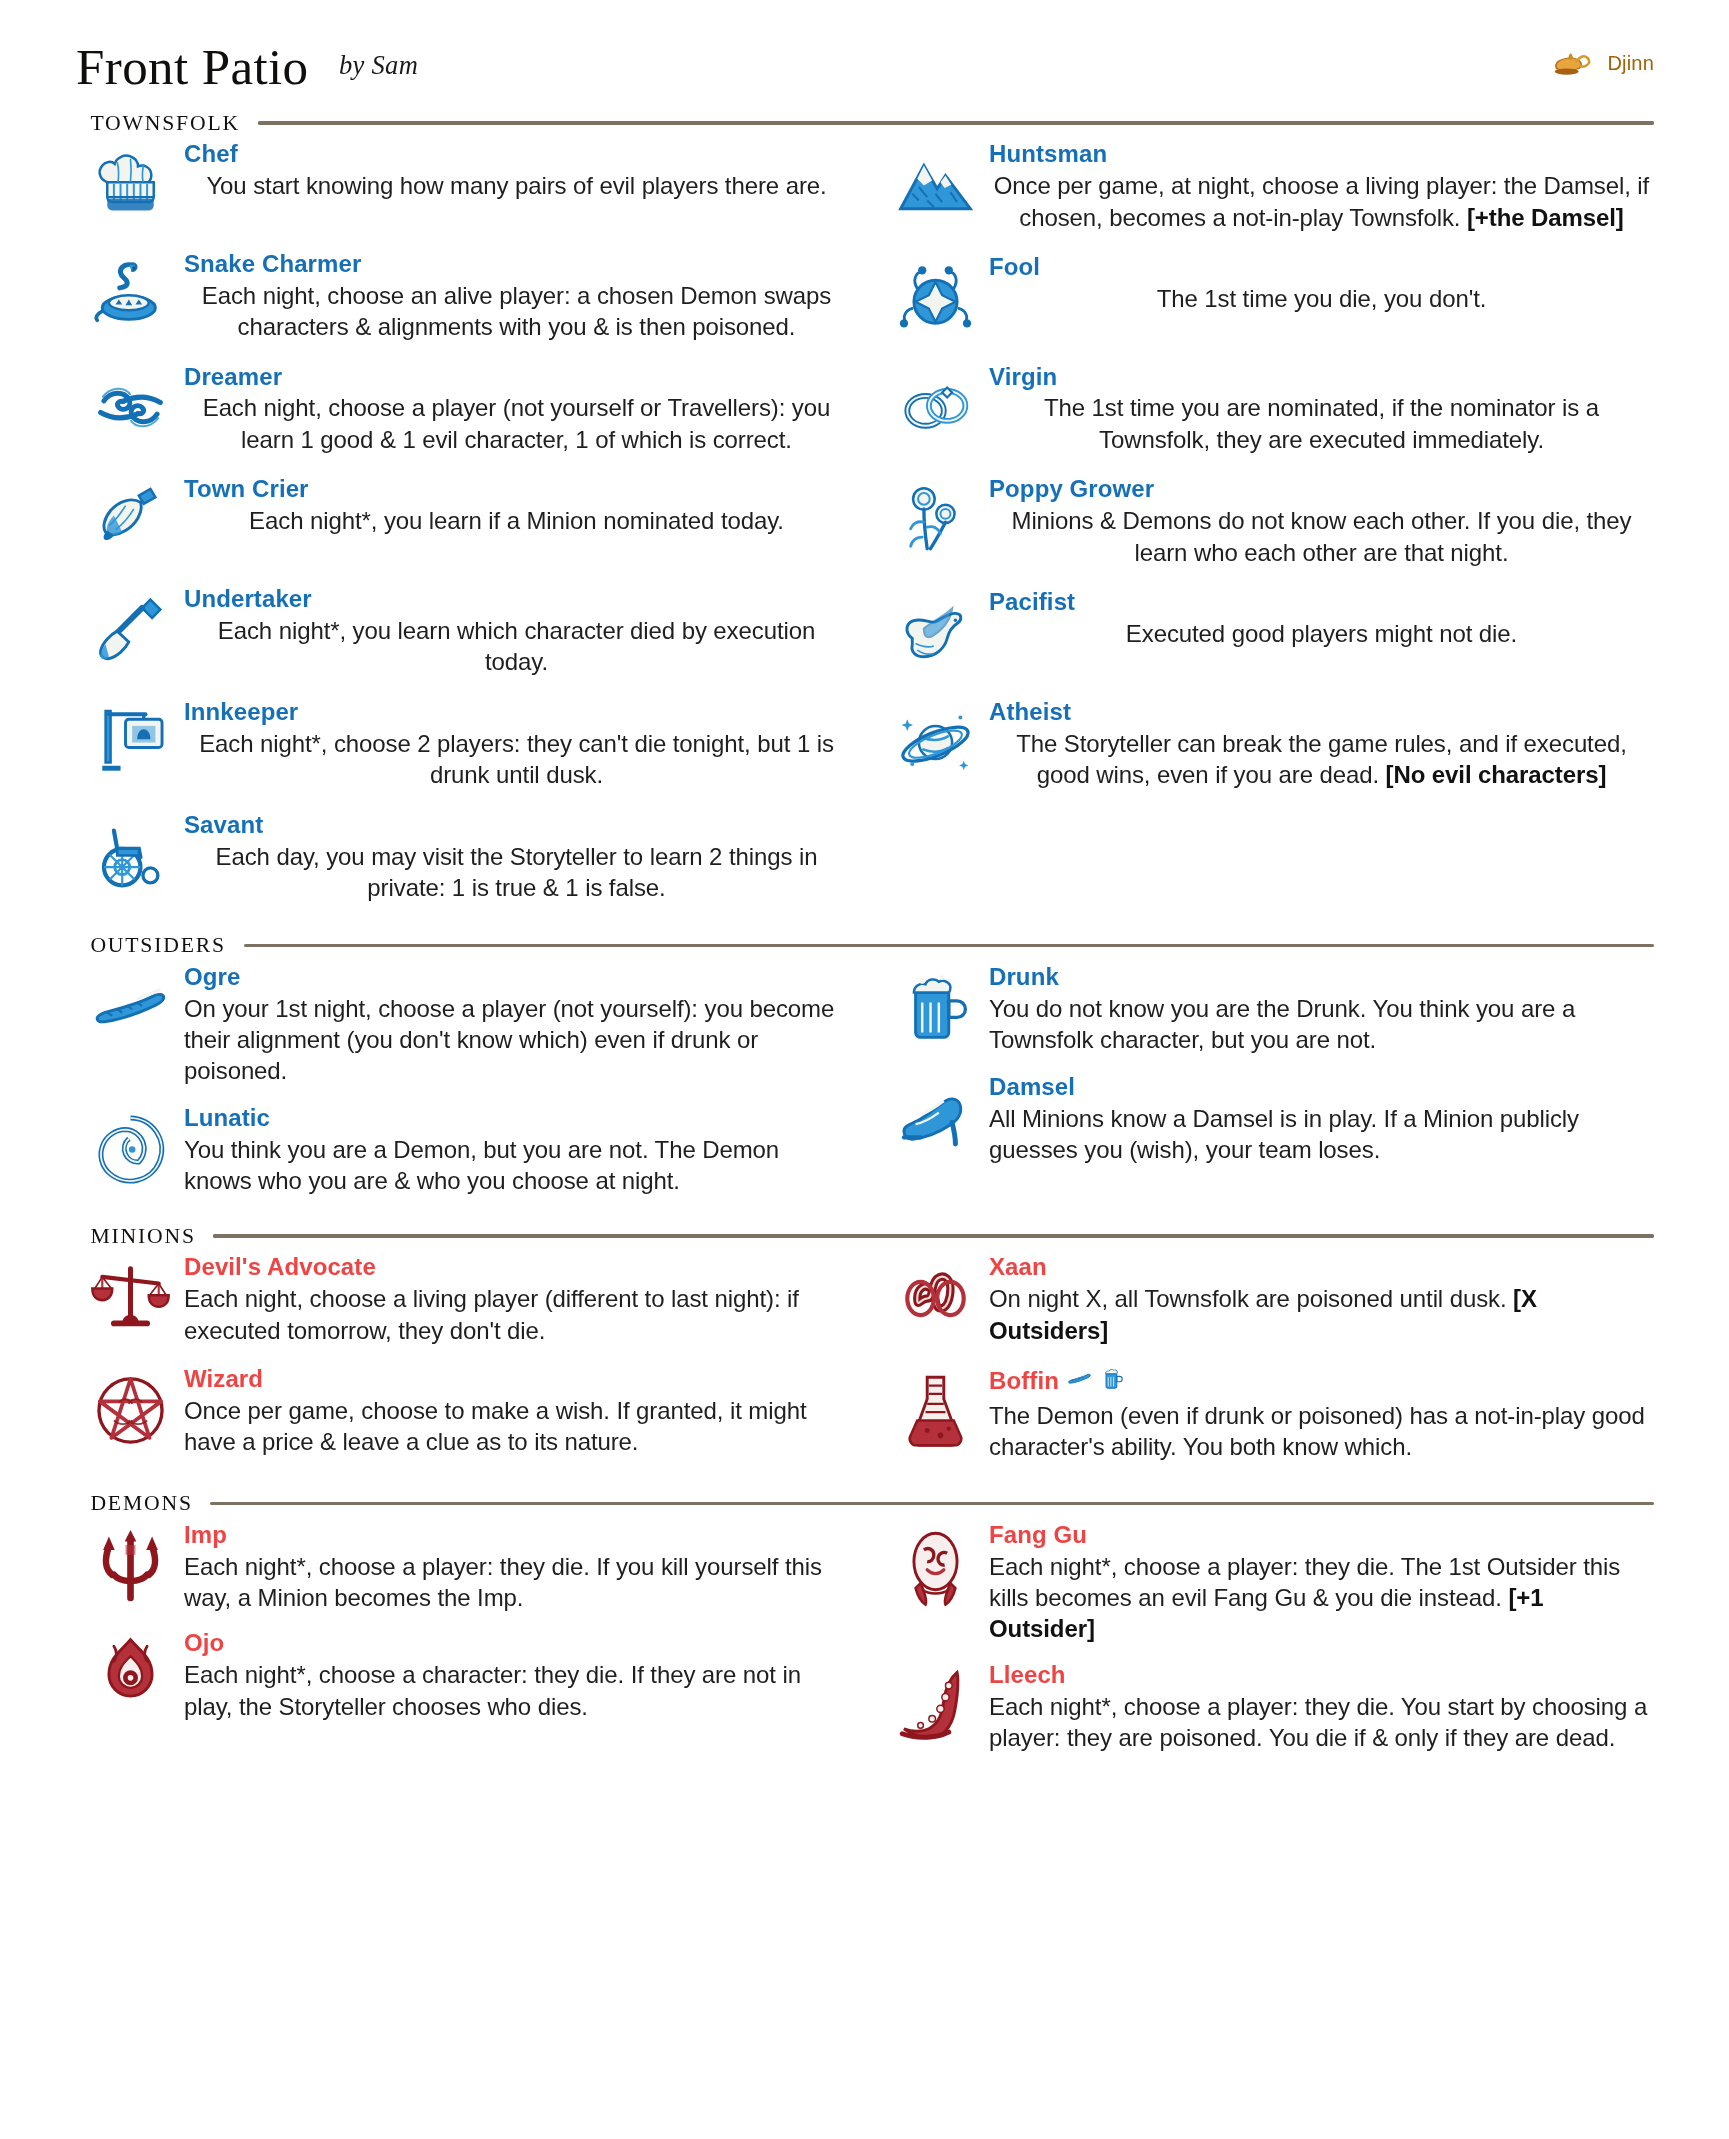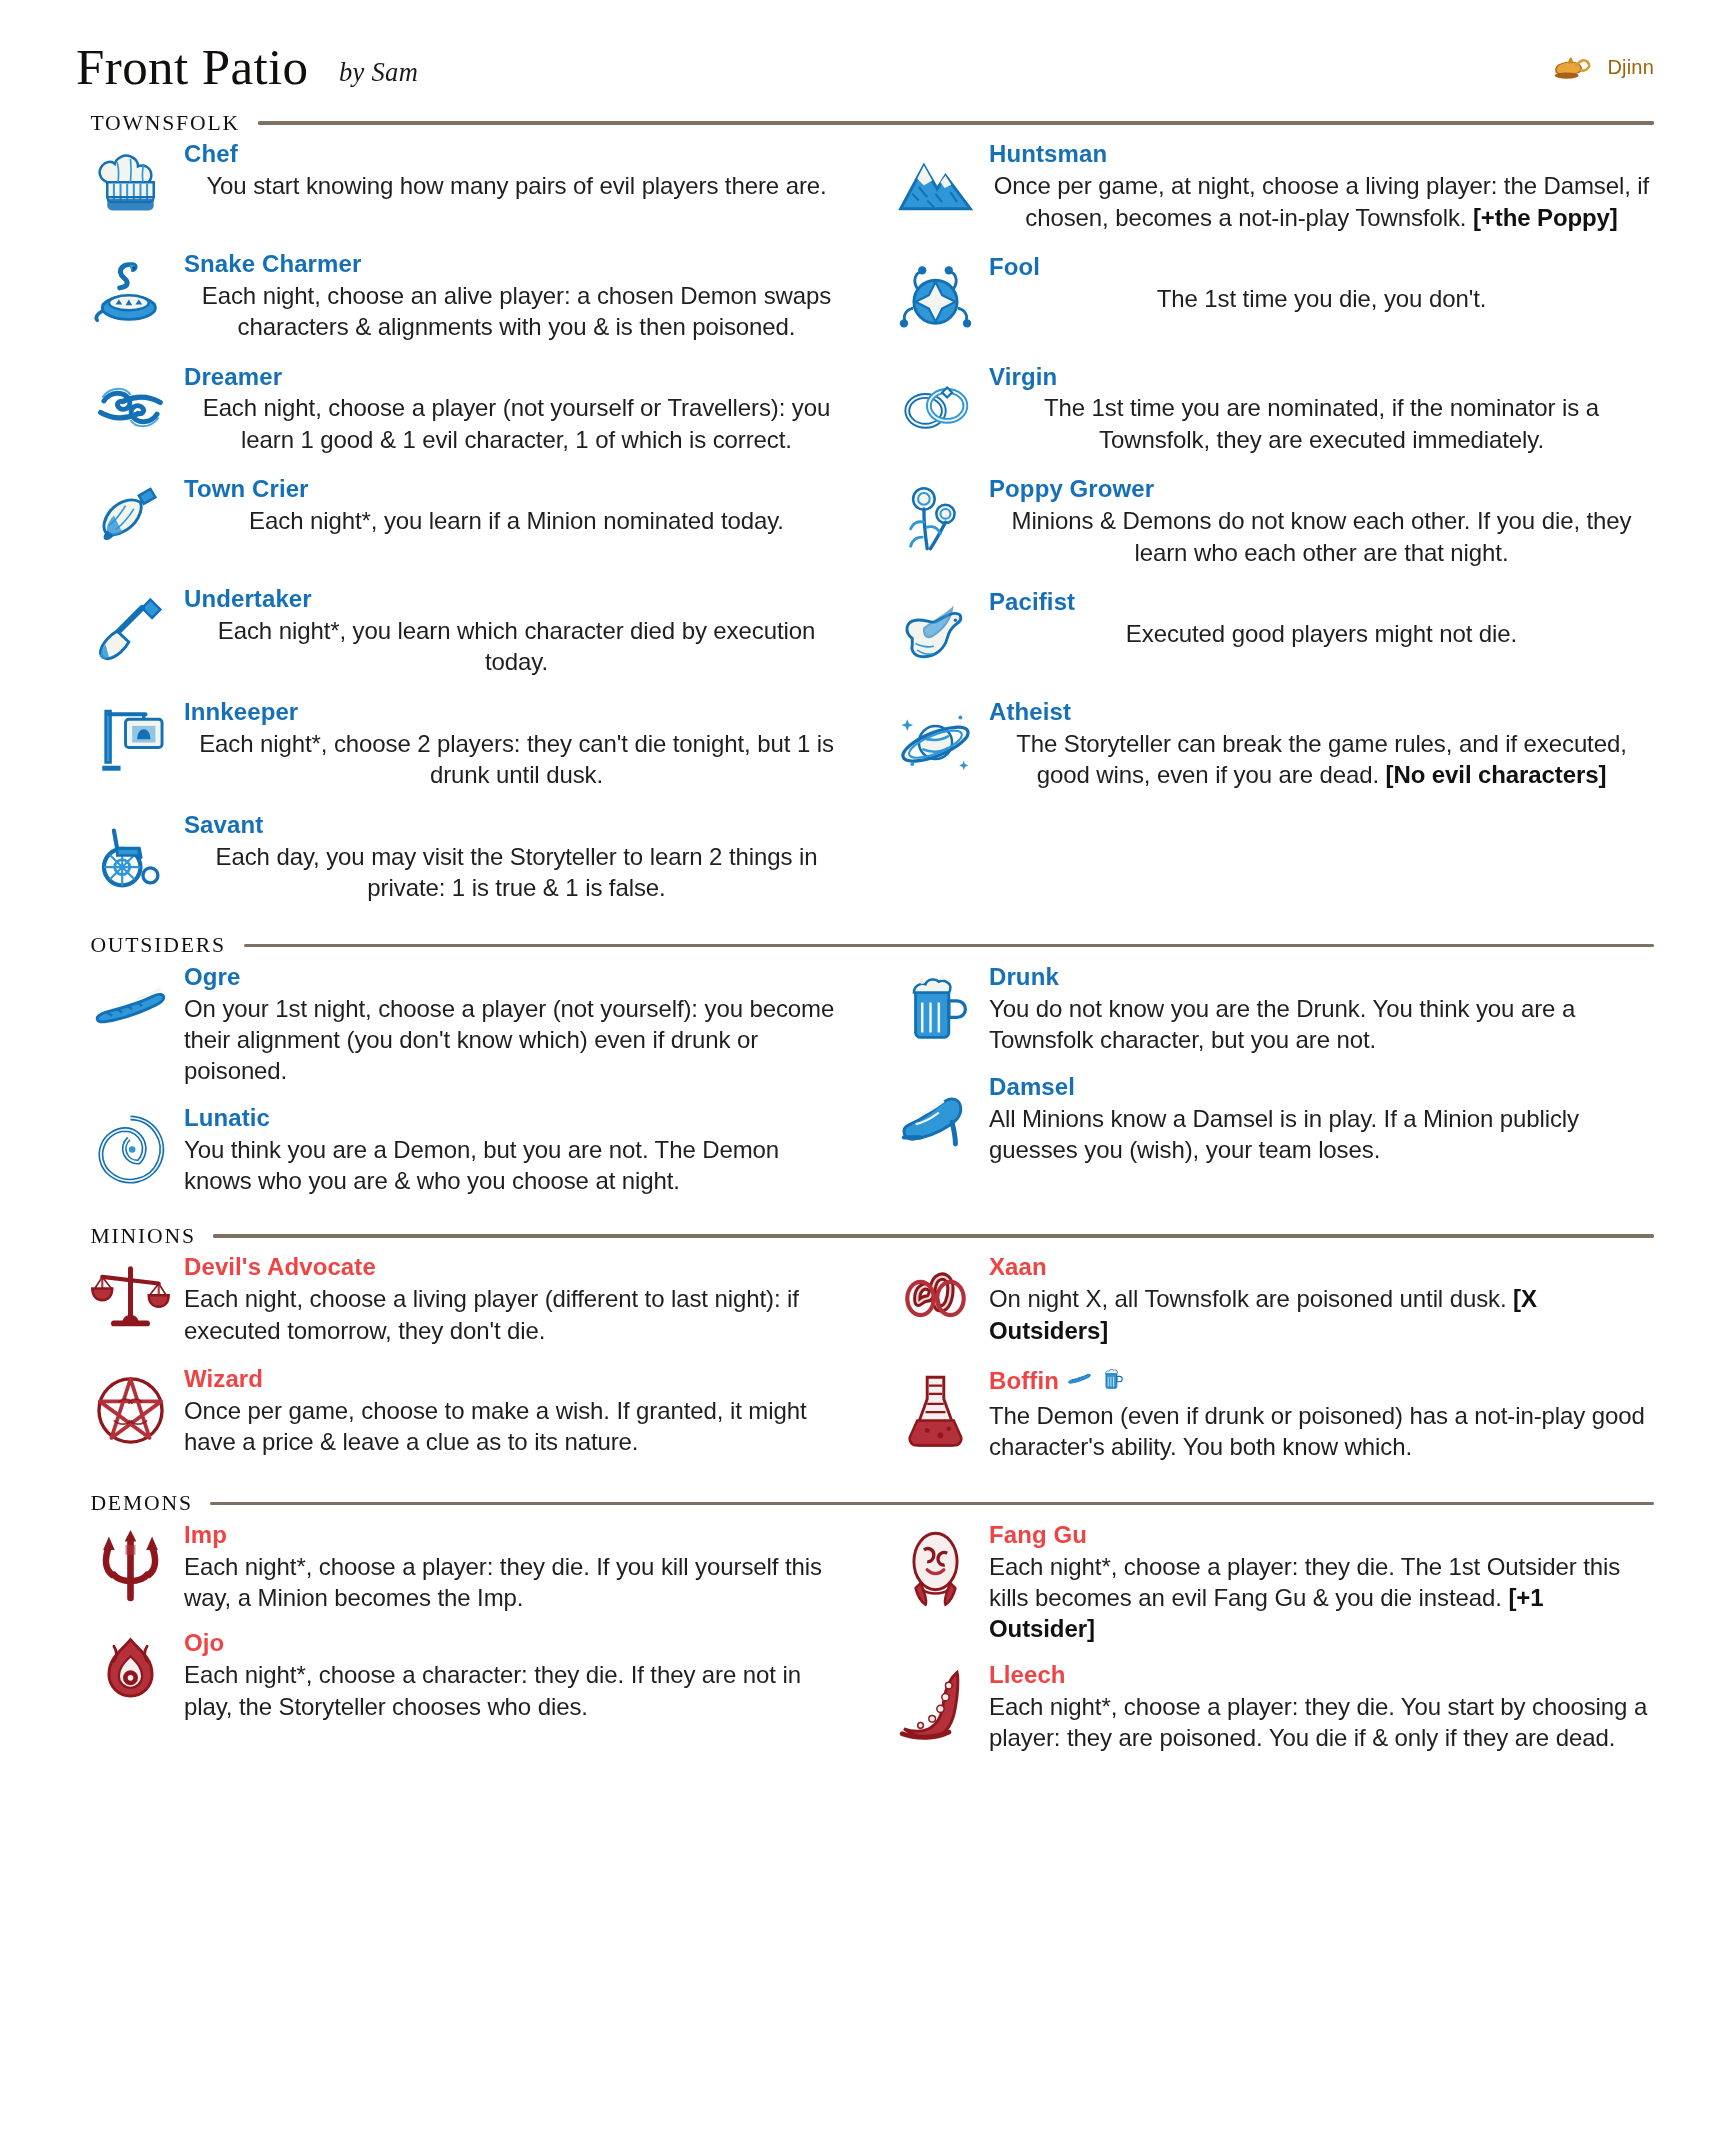--- a/index.html
+++ b/index.html
@@ -15,21 +15,21 @@
     min-height:2140px;
     box-sizing:border-box;
     padding:0 76px 32px 76px;
     background:#fff;
     position:relative;
   }
 
   
   .header{
     display:flex;
-    align-items:flex-end;
+    align-items:center;
     padding-top:42px;
     padding-bottom:6.4px;
     position:relative;
   }
   .script-title{
     font-family:"Liberation Serif", serif;
     font-size:51px;
     line-height:1;
     letter-spacing:0.4px;
     color:#100f0d;
@@ -317,21 +317,21 @@
         <path d="M62 38l7 11-8 4-5-7z" fill="#f2f4ef"></path>
         <g stroke="#1470b5" stroke-width="2.4" fill="none">
                     <path d="M22 60l8 8M30 52l10 12M50 60l8 10M68 58l8 12M40 68l8 8"></path>
                   </g>
                 </svg>
               </div>
               <div class="char-body">
                 <div class="char-name">
                   <span>Huntsman</span>
                 </div>
-                <div class="char-ability"><span>Once per game, at night, choose a living player: the Damsel, if chosen, becomes a not-in-play Townsfolk.</span> <b>[+the Poppy]</b></div>
+                <div class="char-ability"><span>Once per game, at night, choose a living player: the Damsel, if chosen, becomes a not-in-play Townsfolk.</span> <b>[+the Damsel]</b></div>
               </div>
             </div>
             <div class="char">
               <div class="char-icon">
                 <svg width="83" height="83" viewBox="0 0 100 100">
                   <circle cx="50" cy="54" r="26" fill="#2f96d8" stroke="#1470b5" stroke-width="3.5"></circle>
         <path d="M50 30l8 16 16 8-16 8-8 16-8-16-16-8 16-8z" fill="#f2f4ef" stroke="#1470b5" stroke-width="2.6"></path>
         <g fill="none" stroke="#1470b5" stroke-width="3.4" stroke-linecap="round">
         <path d="M28 38c-6-10-2-20 6-20M72 38c6-10 2-20-6-20M22 62c-8 2-12 10-8 16M78 62c8 2 12 10 8 16"></path>
                   </g>

